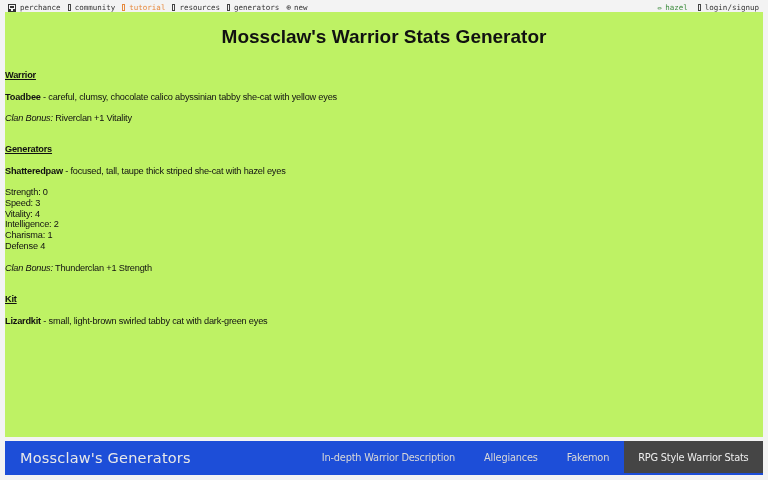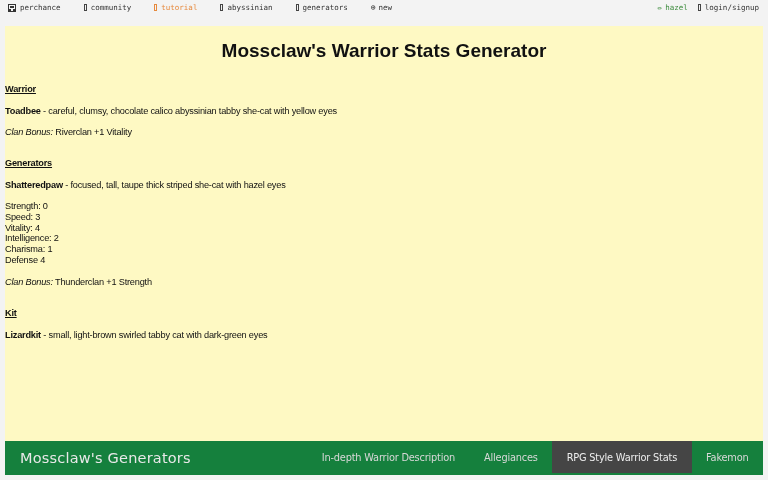--- a/index.html
+++ b/index.html
@@ -18,21 +18,21 @@
       height: 16px;
       font-family: "DejaVu Sans Mono", "Liberation Mono", monospace;
       font-size: 7.5px;
       color: #333;
     }
     .topbar .left {
       position: absolute;
       left: 8px; top: 3px;
       display: flex;
       align-items: center;
-      gap: 16px;
+      gap: 0;
       white-space: nowrap;
     }
     .topbar .right {
       position: absolute;
       right: 9px; top: 3px;
       display: flex;
       align-items: center;
       white-space: nowrap;
     }
     .tb-item {
@@ -67,24 +67,24 @@
       width: 3px; height: 7px;
       border: 1px solid #444;
       box-sizing: border-box;
       margin-right: 4px;
     }
     .tutorial { color: #e68a3e; }
     .tutorial .bar-glyph { border-color: #e68a3e; }
     .edit { color: #3a8a3a; margin-right: 10px; }
     .card {
       position: absolute;
-      left: 5px; top: 26px;
+      left: 5px; top: 12px;
       width: 758px;
       height: 425px;
-      background: #fef9c3;
+      background: #bef264;
       overflow: hidden;
     }
     .title {
       text-align: center;
       font-family: "Liberation Sans", sans-serif;
       font-weight: bold;
       font-size: 19px;
       color: #111;
       margin: 0;
       position: absolute;
@@ -124,21 +124,21 @@
       height: 11px;
       line-height: 11px;
       margin-bottom: 20px;
     }
     .bonus i { font-style: italic; }
     .navbar {
       position: absolute;
       left: 5px; top: 441px;
       width: 758px;
       height: 34px;
-      background: #15803d;
+      background: #1d4ed8;
       font-family: "DejaVu Sans", sans-serif;
     }
     .brand {
       position: absolute;
       left: 15px; top: 0;
       height: 34px;
       line-height: 34px;
       font-size: 14.5px;
       color: #e8e8e8;
       letter-spacing: 0.2px;
@@ -175,21 +175,21 @@
     <span class="tb-item">
       <span class="bar-glyph"></span>
       <span>community</span>
     </span>
     <span class="tb-item tutorial">
       <span class="bar-glyph"></span>
       <span>tutorial</span>
     </span>
     <span class="tb-item">
       <span class="bar-glyph"></span>
-      <span>abyssinian</span>
+      <span>resources</span>
     </span>
     <span class="tb-item">
       <span class="bar-glyph"></span>
       <span>generators</span>
     </span>
     <span class="tb-item">
       <span class="ic">⊕</span>
       <span>new</span>
     </span>
   </div>
@@ -245,16 +245,16 @@
       </div>
     </div>
   </div>
 </div>
 
 <div class="navbar">
   <div class="brand">Mossclaw's Generators</div>
   <div class="nav-items">
     <div class="nav-item">In-depth Warrior Description</div>
     <div class="nav-item">Allegiances</div>
+    <div class="nav-item">Fakemon</div>
     <div class="nav-item active">RPG Style Warrior Stats</div>
-    <div class="nav-item">Fakemon</div>
   </div>
 </div>
 
 </body></html>

